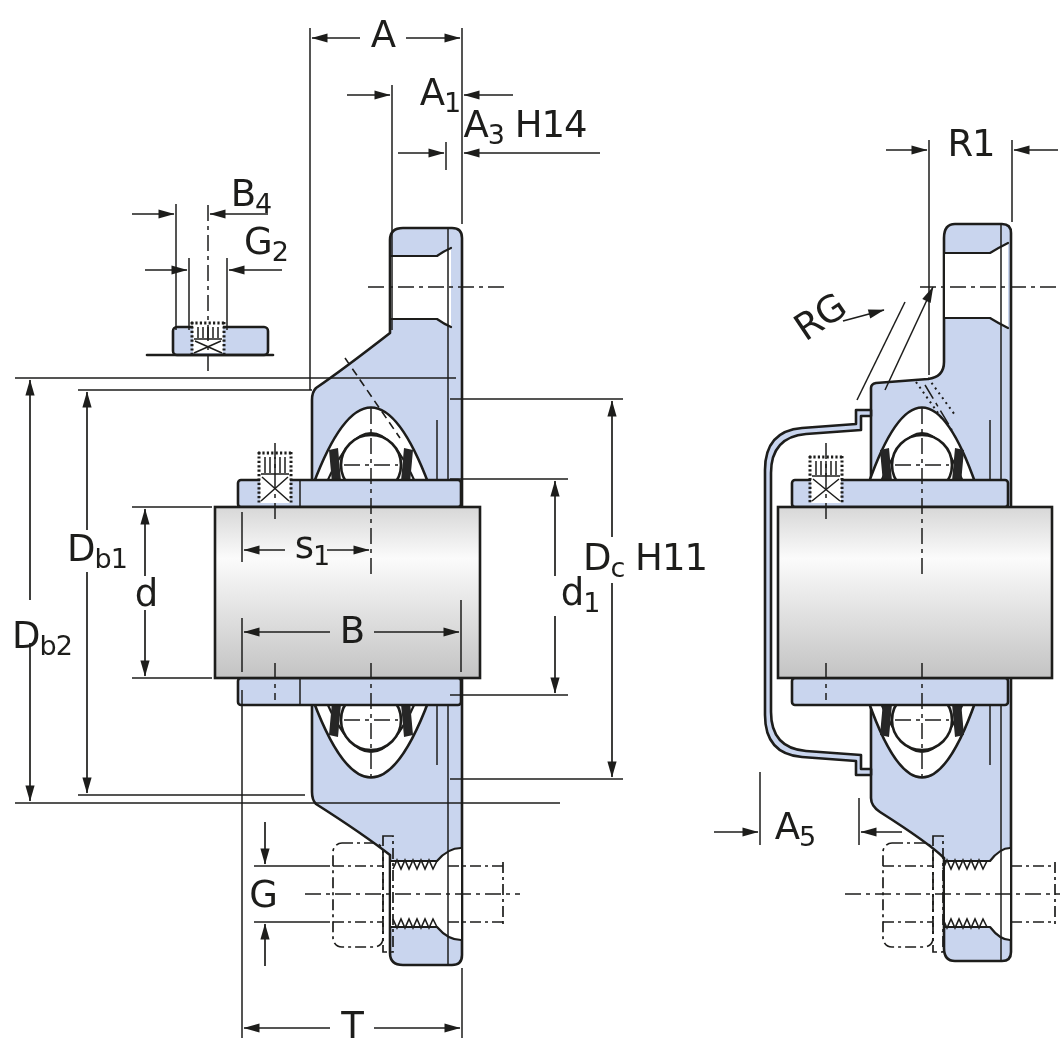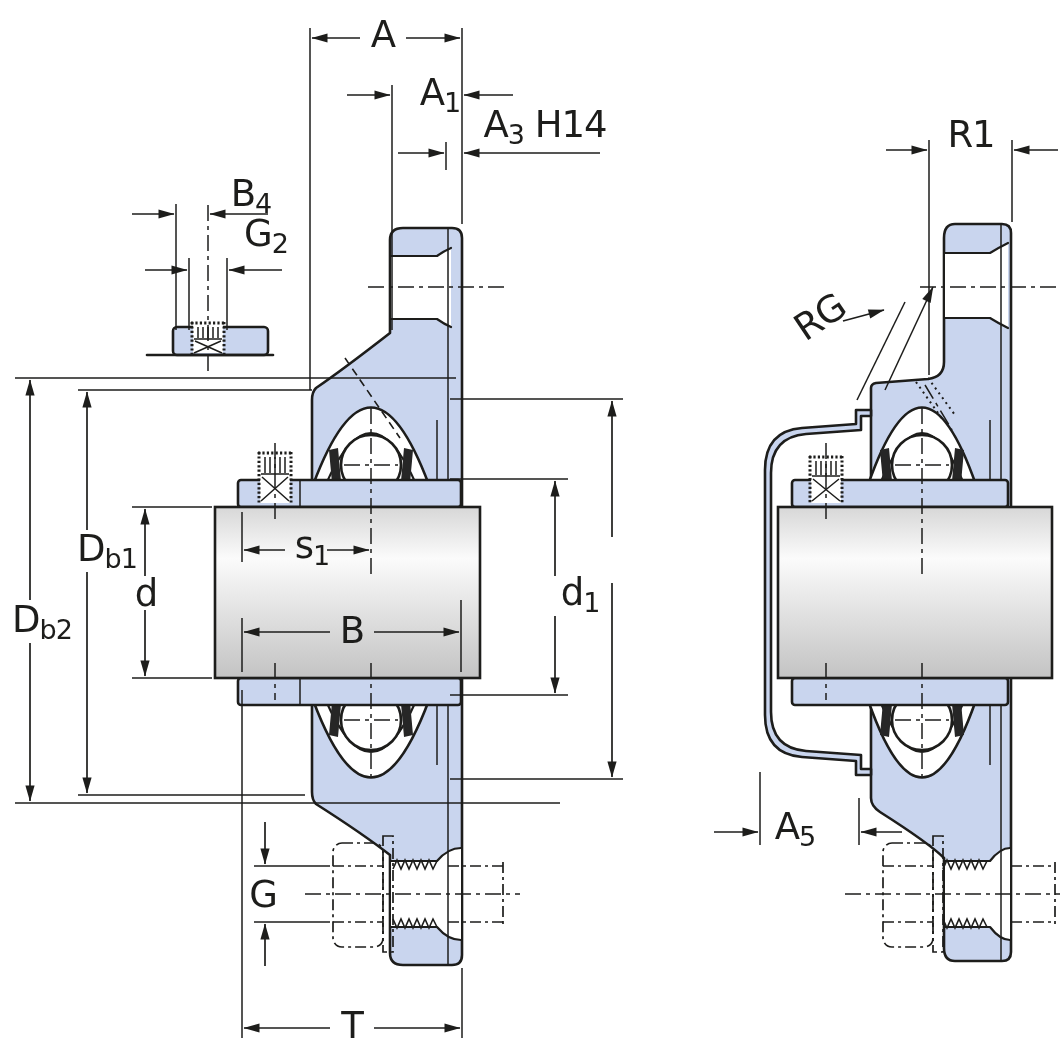--- a/index.html
+++ b/index.html
@@ -278,27 +278,28 @@
 
     <line class="thin" x1="760" y1="772" x2="760" y2="845"></line>
     <line class="thin" x1="859" y1="798" x2="859" y2="845"></line>
     <line class="dim" x1="714" y1="832" x2="758" y2="832" marker-end="url(#arr)"></line>
     <line class="dim" x1="902" y1="832" x2="861" y2="832" marker-end="url(#arr)"></line>
   </g>
 </svg>
 
   <div class="lbl" style="left:383px;top:34px"><span>A</span></div>
   <div class="lbl" style="left:440px;top:95px"><span>A</span><span class="sub">1</span></div>
-  <div class="lbl" style="left:545px;top:127px"><span>A</span><span class="sub">3</span><span> H14</span></div>
+  <div class="lbl" style="left:525px;top:127px"><span>A</span><span class="sub">3</span><span> H14</span></div>
   <div class="lbl" style="left:251px;top:196px"><span>B</span><span class="sub">4</span></div>
-  <div class="lbl" style="left:266px;top:236px"><span>G</span><span class="sub">2</span></div>
-  <div class="lbl" style="left:107px;top:551px"><span>D</span><span class="sub">b1</span></div>
-  <div class="lbl" style="left:42px;top:622px"><span>D</span><span class="sub">b2</span></div>
+  <div class="lbl" style="left:266px;top:244px"><span>G</span><span class="sub">2</span></div>
+  <div class="lbl" style="left:97px;top:551px"><span>D</span><span class="sub">b1</span></div>
+  <div class="lbl" style="left:42px;top:638px"><span>D</span><span class="sub">b2</span></div>
   <div class="lbl" style="left:146px;top:593px"><span>d</span></div>
   <div class="lbl" style="left:312px;top:548px"><span>s</span><span class="sub">1</span></div>
   <div class="lbl" style="left:352px;top:630px"><span>B</span></div>
   <div class="lbl" style="left:580px;top:595px"><span>d</span><span class="sub">1</span></div>
+  <div class="lbl" style="left:645px;top:560px"><span>D</span><span class="sub">c</span><span> H11</span></div>
   <div class="lbl" style="left:263px;top:894px"><span>G</span></div>
   <div class="lbl" style="left:352px;top:1025px"><span>T</span></div>
-  <div class="lbl" style="left:971px;top:134px"><span>R1</span></div>
+  <div class="lbl" style="left:971px;top:143px"><span>R1</span></div>
   <div class="lbl rot" style="left:820px;top:317px"><span>RG</span></div>
   <div class="lbl" style="left:795px;top:829px"><span>A</span><span class="sub">5</span></div>
 </div>
 
 </body></html>

